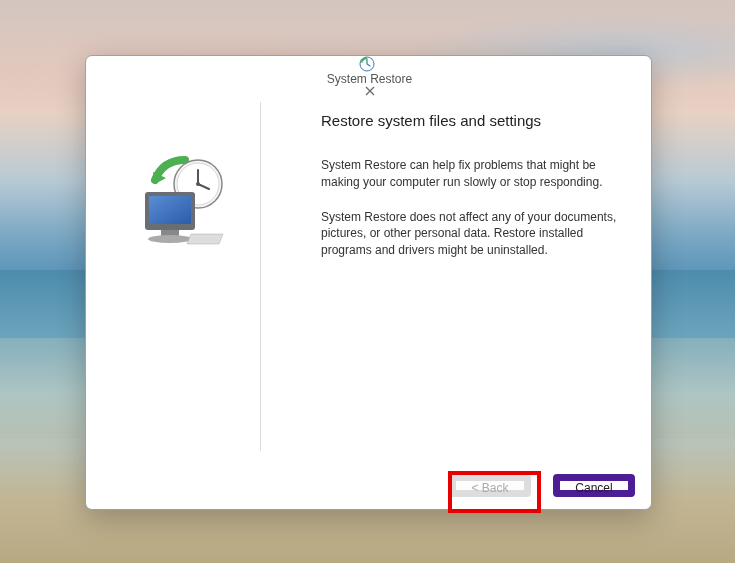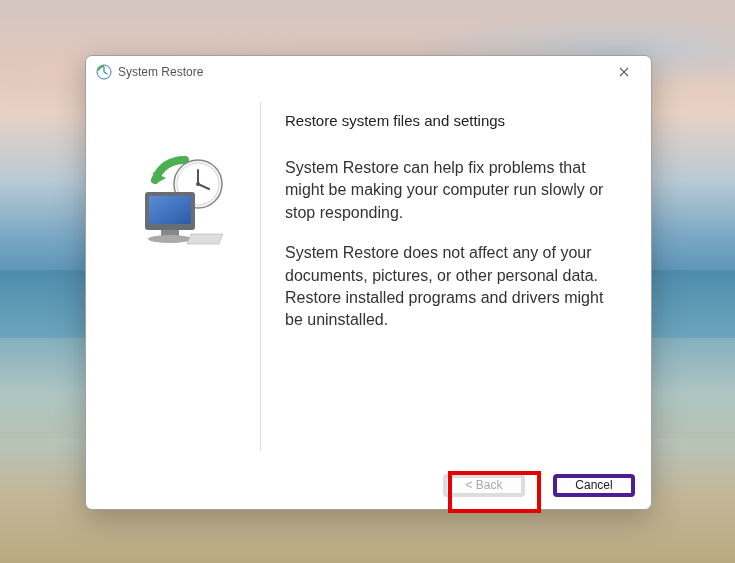--- a/index.html
+++ b/index.html
@@ -52,20 +52,21 @@
       display: flex;
       flex-direction: column;
       overflow: hidden;
     }
     .titlebar {
       height: 32px;
       display: flex;
       align-items: center;
       padding: 0 8px 0 10px;
       border-bottom: none;
+      flex-direction: column;
     }
     .titlebar-icon {
       width: 16px;
       height: 16px;
       margin-right: 6px;
       flex-shrink: 0;
     }
     .titlebar-text {
       font-size: 12px;
       color: #555;
@@ -79,58 +80,59 @@
       justify-content: center;
       color: #666;
       font-size: 13px;
       border-radius: 4px;
       cursor: pointer;
     }
     .wizard-body {
       flex: 1;
       display: flex;
       padding: 14px 20px 10px 20px;
+      gap: 36px;
     }
     .sidebar {
       width: 155px;
       display: flex;
       justify-content: center;
       align-items: flex-start;
       padding-top: 50px;
       border-right: 1px solid #ddd;
     }
     .content {
       flex: 1;
       padding: 10px 10px 10px 24px;
     }
     .heading {
       font-size: 15px;
       color: #222;
       font-weight: 400;
       margin-bottom: 28px;
     }
     .para {
-      font-size: 16px;
+      font-size: 12px;
       color: #333;
       line-height: 1.4;
       margin-bottom: 18px;
     }
     .button-row {
       height: 48px;
       display: flex;
       align-items: center;
       justify-content: flex-end;
       padding: 0 16px;
       gap: 10px;
     }
     .wiz-btn {
       min-width: 82px;
       height: 23px;
       background: #fdfdfd;
-      border: 4px solid #4c1d95;
+      border: 7px solid #4c1d95;
       border-radius: 4px;
       font-size: 12px;
       font-family: inherit;
       color: #222;
       cursor: pointer;
       padding: 0 12px;
     }
     .wiz-btn:disabled {
       color: #aaa;
       border-color: #ddd;
@@ -202,17 +204,17 @@
     </div>
     <div class="content">
       <h1 class="heading">Restore system files and settings</h1>
       <p class="para">System Restore can help fix problems that might be making your computer run slowly or stop responding.</p>
       <p class="para">System Restore does not affect any of your documents, pictures, or other personal data. Restore installed programs and drivers might be uninstalled.</p>
     </div>
   </div>
 
   <div class="button-row">
     <button class="wiz-btn" disabled="">&lt; Back</button>
-    <button class="wiz-btn" style="margin-left:18px;">Cancel</button>
+    <button class="wiz-btn" style="margin-left:12px;">Cancel</button>
   </div>
 </div>
 
 <div class="highlight-box" style="top:471px; left:448px; width:93px; height:42px;"></div>
 
 </body></html>

